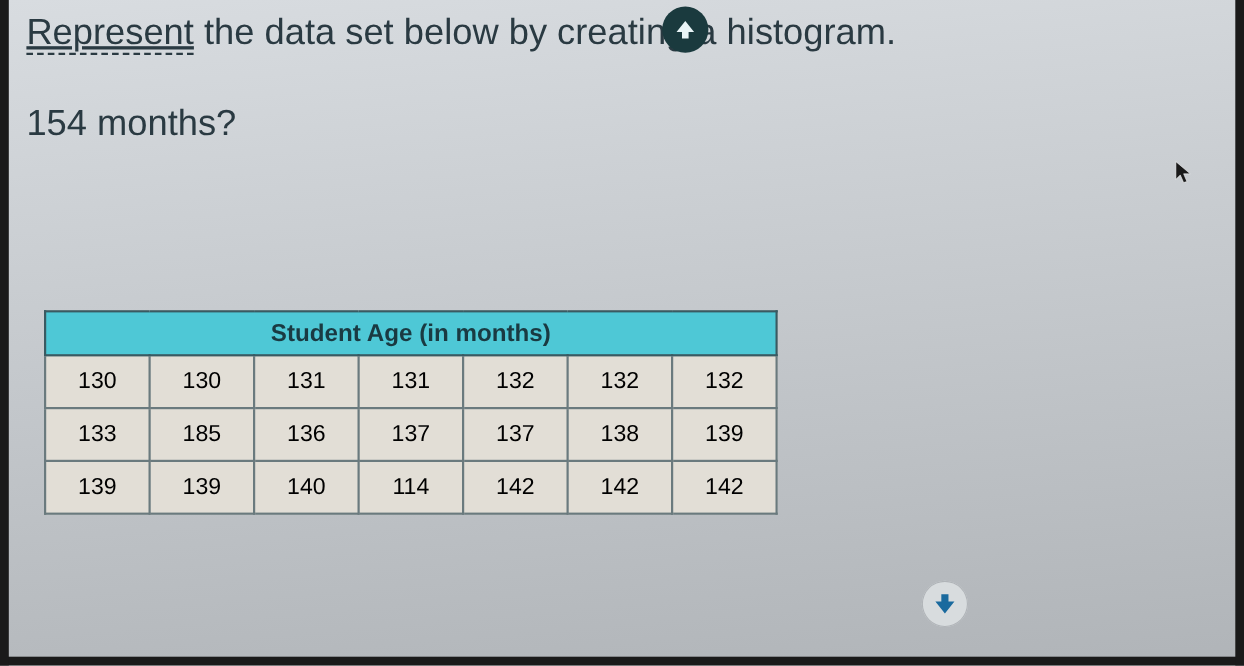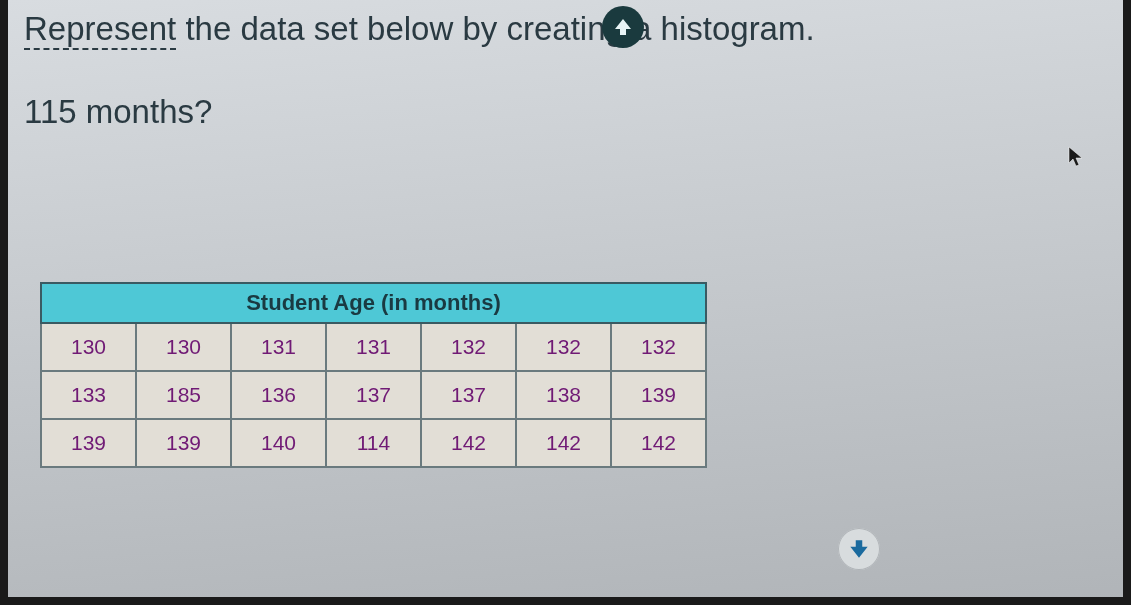--- a/index.html
+++ b/index.html
@@ -19,20 +19,21 @@
   }
   .question {
     font-size: 33px;
     color: #2a3a42;
     line-height: 1.25;
     font-weight: 400;
   }
   .represent {
     border-bottom: 2px dashed #2a3a42;
     padding-bottom: 1px;
+    text-decoration: underline;
   }
   .table-wrap {
     margin-top: 150px;
     margin-left: 16px;
   }
   table {
     border-collapse: collapse;
     background: #e8e4de;
   }
   th {
@@ -43,21 +44,21 @@
     padding: 6px 0;
     border: 2px solid #3a5a62;
     text-align: center;
   }
   td {
     border: 2px solid #6a7a7e;
     width: 95px;
     height: 48px;
     text-align: center;
     font-size: 21px;
-    color: #701a75;
+    color: #000000;
     font-weight: 500;
     background: #e2ded6;
   }
   .arrow-up {
     position: absolute;
     top: 6px;
     left: 594px;
     width: 42px;
     height: 42px;
     background: #1a3a3e;
@@ -89,21 +90,21 @@
     color: #1a1a1a;
   }
 </style>
 </head>
 <body>
 
 <div class="content">
   <p class="question">
     <span class="represent">Represent</span><span> the data set below by creating a histogram.</span><br>
     <br>
-    <span>115 months?</span>
+    <span>154 months?</span>
   </p>
 
   <div class="table-wrap">
     <table>
       <thead>
         <tr>
             <th colspan="7">Student Age (in months)</th>
           </tr>
       </thead>
       <tbody>

